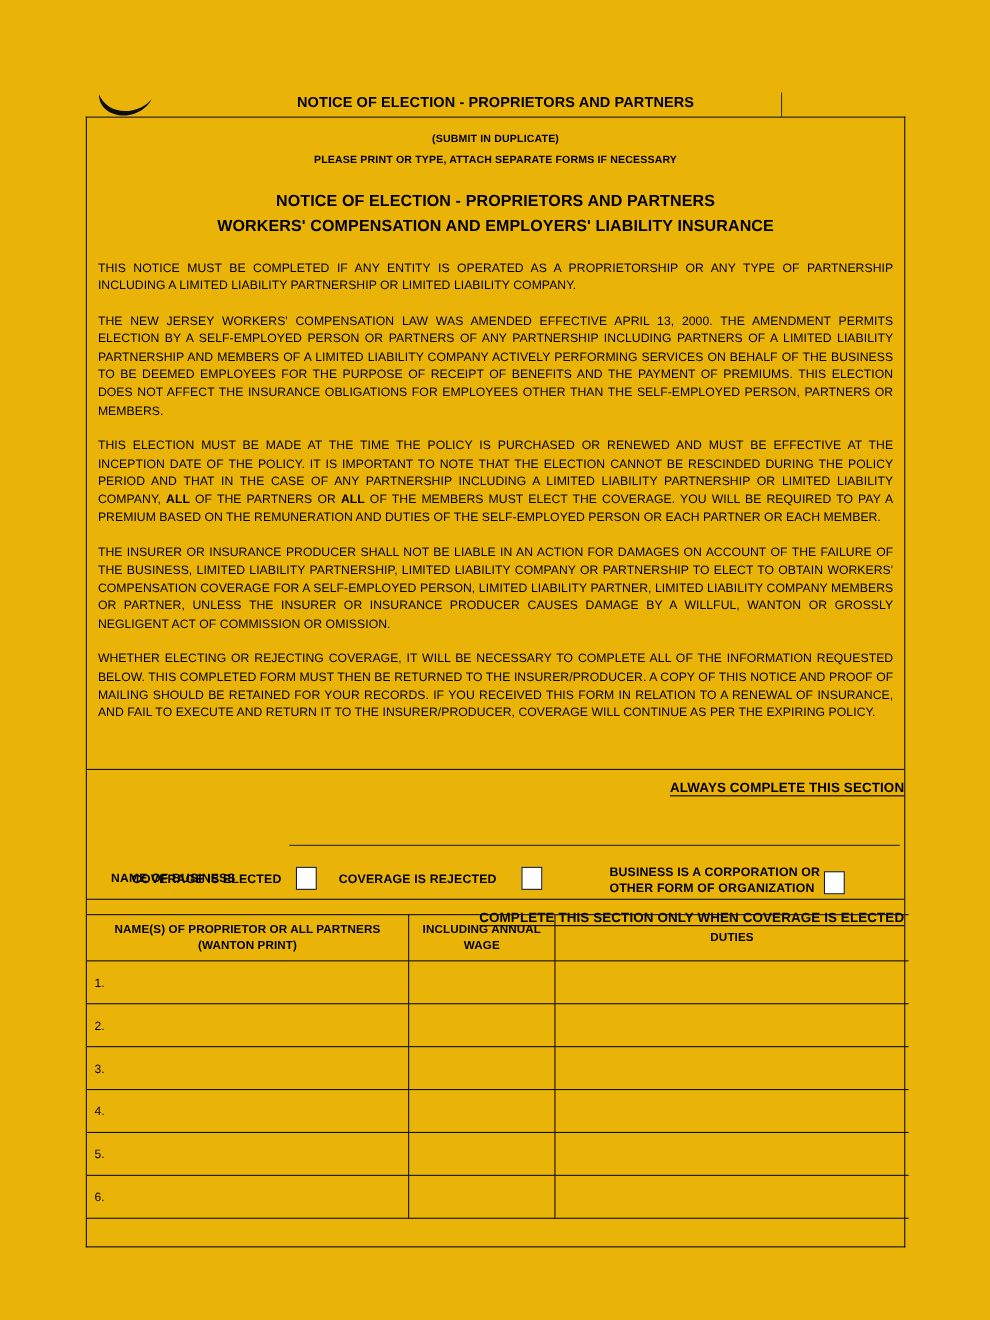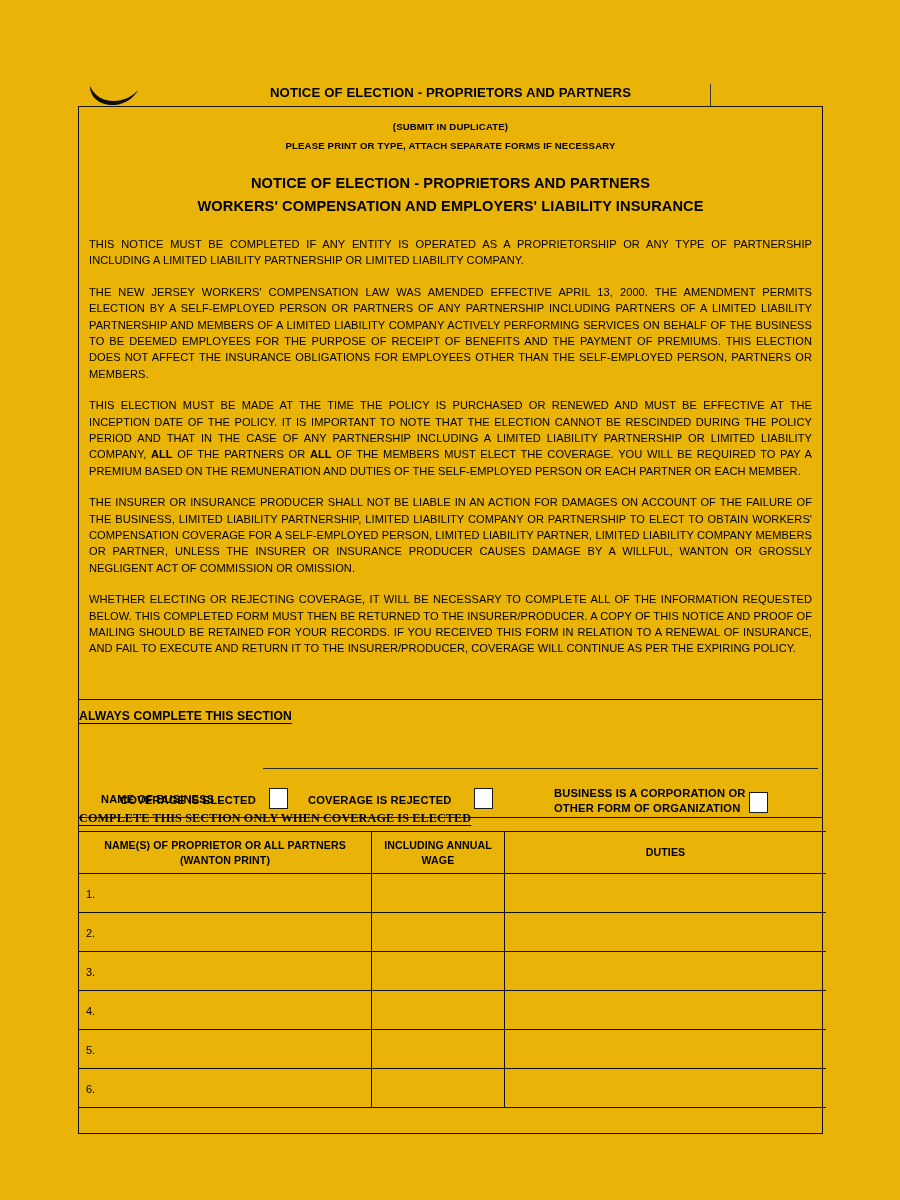--- a/index.html
+++ b/index.html
@@ -119,21 +119,21 @@
   .hrule {
     position: absolute;
     left: 0;
     width: 100%;
     height: 0;
     border-top: 1.5px solid #111;
   }
 
   
   .sec-title {
-    text-align: left;
+    text-align: right;
     font-size: 12.2px;
     font-weight: bold;
     text-decoration: underline;
     text-underline-offset: 2.5px;
     letter-spacing: 0.1px;
   }
 
   .name-row {
     position: absolute;
     left: 22px;
@@ -269,21 +269,21 @@
       <span class="cb-label" style="left:207px; top:7px;">COVERAGE IS REJECTED</span>
       <span class="checkbox" style="left:373px; top:2px;"></span>
 
       <span class="cb-label" style="left:453px; top:0px;">BUSINESS IS A CORPORATION OR</span>
       <span class="cb-label" style="left:453px; top:15px;">OTHER FORM OF ORGANIZATION</span>
       <span class="checkbox" style="left:648px; top:6px;"></span>
     </div>
 
     <div class="hrule" style="top:711px;"></div>
 
-    <div style="position:absolute; left:0; top:705px; width:100%;font-family:Liberation Serif, serif;" class="sec-title">COMPLETE THIS SECTION ONLY WHEN COVERAGE IS ELECTED</div>
+    <div style="position:absolute; left:0; top:721px; width:100%;" class="sec-title">COMPLETE THIS SECTION ONLY WHEN COVERAGE IS ELECTED</div>
 
     <div class="tbl">
       <table>
         <thead>
           <tr>
             <th class="c1">
               <div>NAME(S) OF PROPRIETOR OR ALL PARTNERS</div>
               <div>(WANTON PRINT)</div>
             </th>
             <th class="c2">

